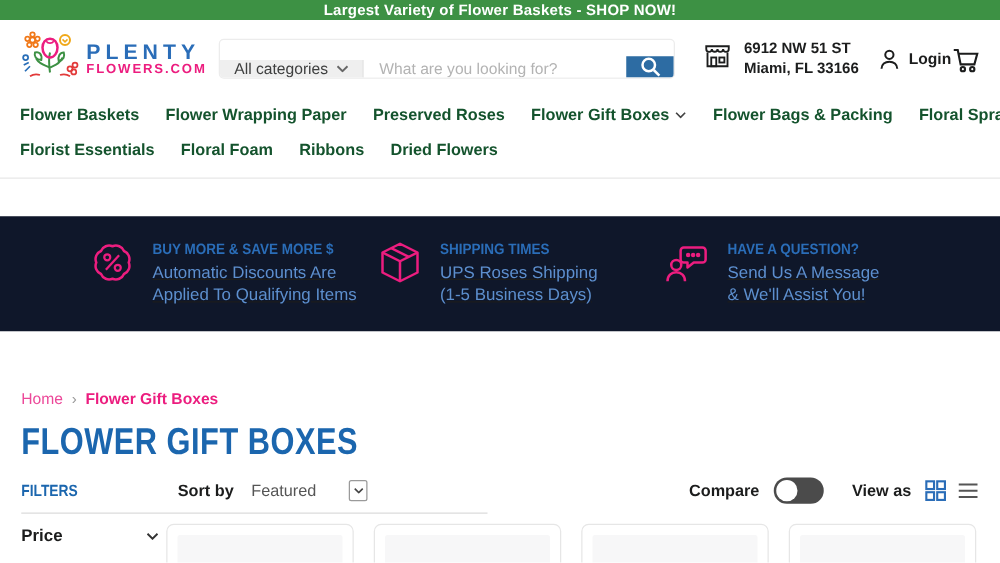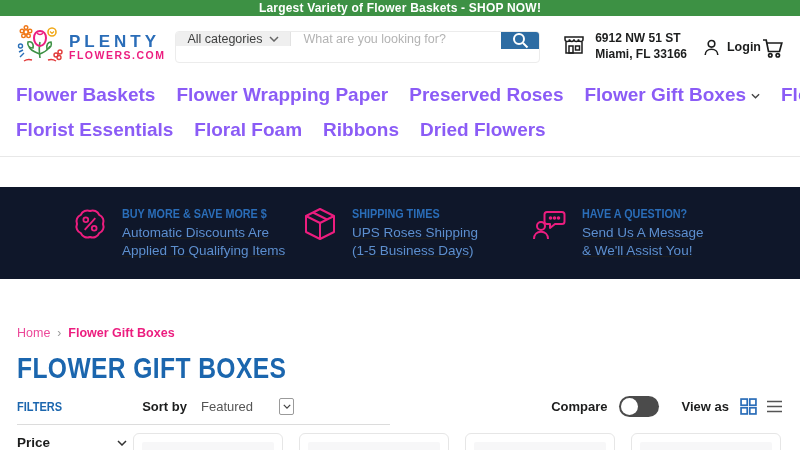--- a/index.html
+++ b/index.html
@@ -10,21 +10,21 @@
   .banner { height:16px; background:#3d9144; display:flex; align-items:center; justify-content:center; }
   .banner span { color:#fff; font-size:12px; font-weight:600; letter-spacing:.2px; }
 
   
   header { height:62px; display:flex; align-items:center; padding:0 16px; }
   .logo { display:flex; align-items:center; gap:5px; cursor:pointer; }
   .logo-text { display:flex; flex-direction:column; line-height:1.05; }
   .logo-line1 { font-size:17px; font-weight:800; color:#2a6db8; letter-spacing:4px; }
   .logo-line2 { font-size:10.5px; font-weight:800; color:#ec1d7f; letter-spacing:1.5px; }
 
-  .search { display:flex; align-items:flex-start; height:32px; width:400px; margin-left:10px;
+  .search { display:flex; align-items:flex-end; height:32px; width:400px; margin-left:10px;
     border:1px solid #ececec; border-radius:4px; overflow:hidden; background:#fff; }
   .search-cat { display:flex; align-items:center; gap:7px; background:#efefef; padding:0 11px;
     font-size:12.5px; color:#3f4040; border-right:1px solid #e2e2e2; cursor:pointer; white-space:nowrap; }
   .search-cat svg { color:#666; }
   .search input { flex:1; border:none; outline:none; font-size:12.5px; padding:0 12px;
     font-family:"Liberation Sans", sans-serif; color:#333; }
   .search input::placeholder { color:#b3b3b3; }
   .search-btn { width:38px; background:#2d6ca3; border:none; display:flex; align-items:center;
     justify-content:center; cursor:pointer; }
 
@@ -34,21 +34,21 @@
   .login { display:flex; align-items:center; gap:6px; margin-left:15px; cursor:pointer; }
   .login span { font-size:12.5px; font-weight:600; }
 
   .cart-btn { margin-left:auto; background:none; border:none; cursor:pointer; display:flex; }
 
   
   nav { padding:6px 16px 0; border-bottom:1px solid #e8e8e8; }
   .nav-row { display:flex; gap:21px; align-items:center; }
   .nav-row + .nav-row { margin-top:13px; }
   nav { padding-bottom:15px; }
-  .nav-item { font-size:19px; font-weight:600; color:#8b5cf6; text-decoration:none;
+  .nav-item { font-size:13px; font-weight:600; color:#14532d; text-decoration:none;
     display:flex; align-items:center; gap:5px; white-space:nowrap; cursor:pointer; }
   .nav-item svg { color:#444; margin-top:1px; }
 
   
   .features { margin-top:30px; height:92px; background:#0f172a; display:flex;
     padding:17px 0 0 70px; align-items:flex-start;text-decoration:underline; }
   .feature { display:flex; gap:12px; width:230px; }
   .feature-icon { flex:0 0 40px; }
   .feature-title { display:inline-block; font-size:12px; font-weight:700; color:#2a6db8;
     transform:scaleX(.9); transform-origin:left center; white-space:nowrap; margin:2px 0 3px; }

